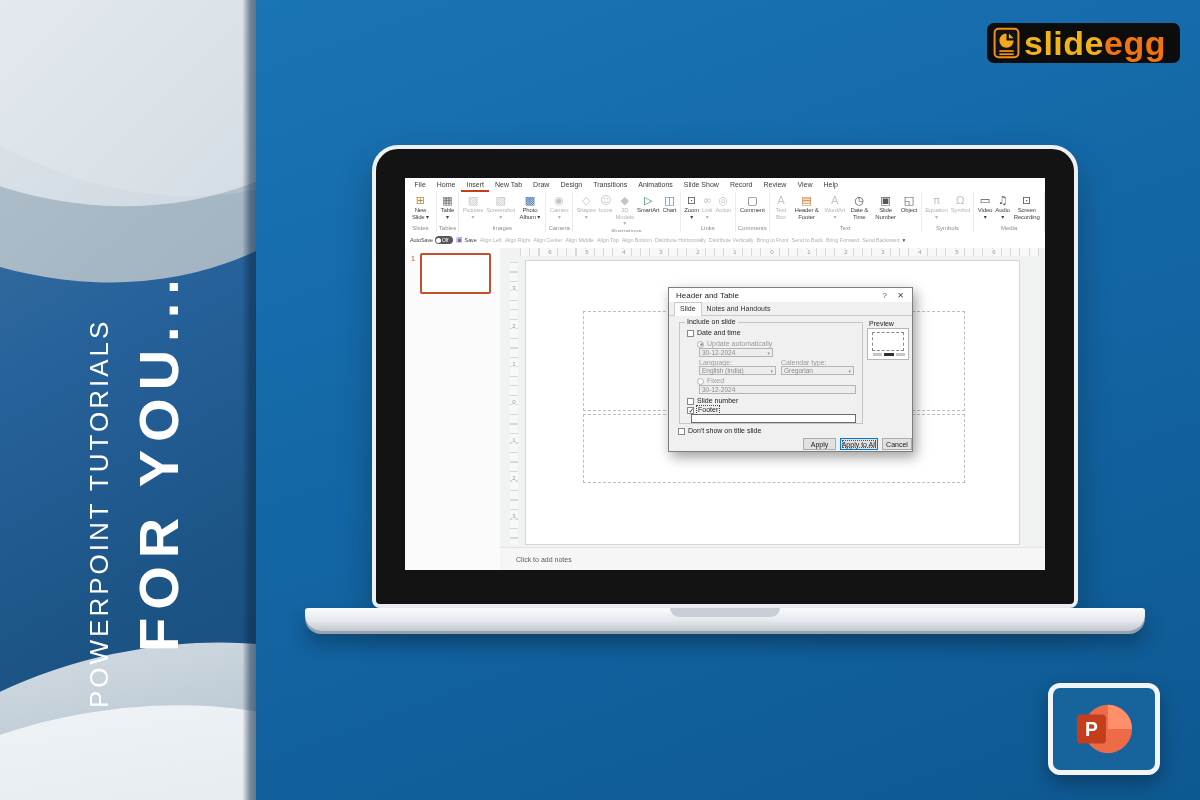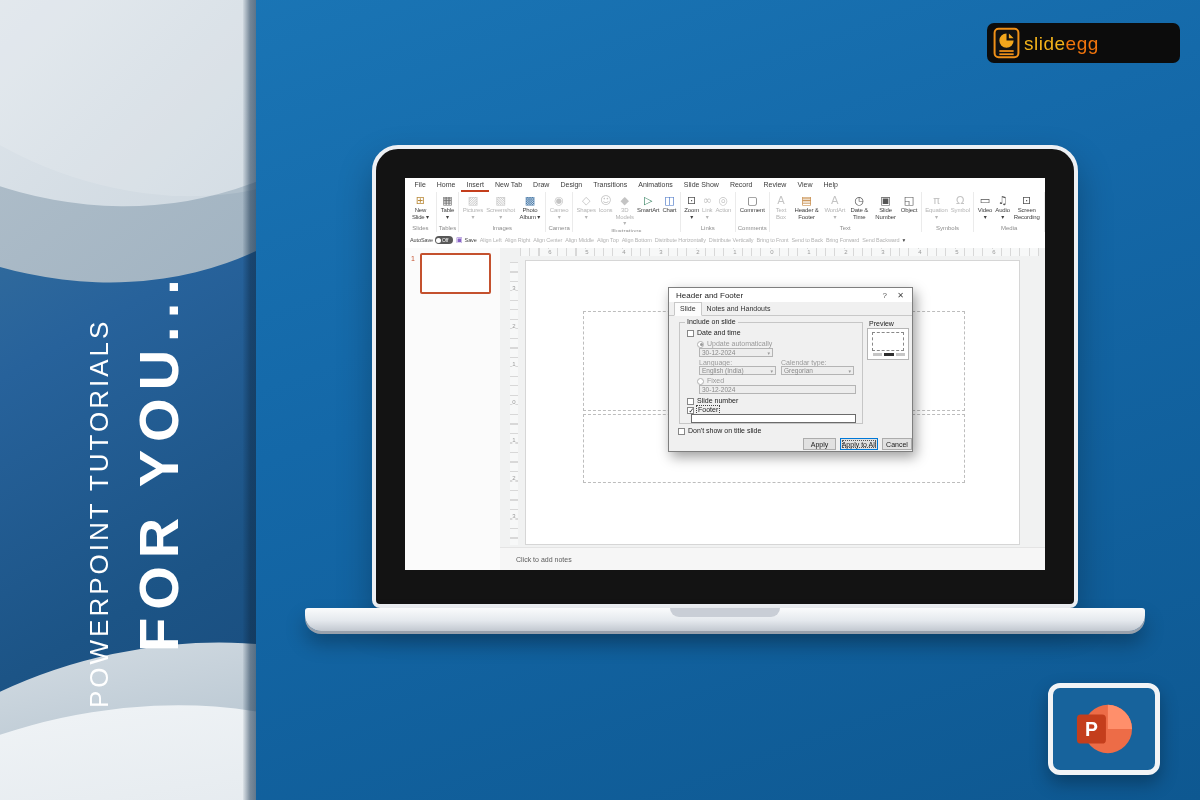--- a/index.html
+++ b/index.html
@@ -20,21 +20,21 @@
   .sw-bot2{left:-200px;bottom:-270px;width:640px;height:360px;transform:rotate(-9deg);
     background:linear-gradient(180deg,#eef2f5 0%,#d5dde4 100%);}
   .side-edge{position:absolute;right:0;top:0;width:13px;height:100%;
     background:linear-gradient(90deg,rgba(13,42,70,0.05),rgba(13,42,70,0.5) 55%,rgba(16,48,78,0.62));}
   .vtext{position:absolute;white-space:nowrap;color:#fff;transform-origin:0 0;transform:rotate(-90deg);}
   .vtext.small{font-size:26px;letter-spacing:3px;font-weight:400;}
   .vtext.big{font-size:56px;letter-spacing:8px;font-weight:bold;}
   
   .se-logo{position:absolute;left:987px;top:23px;width:193px;height:40px;background:#0c0c0c;border-radius:7px;
     display:flex;align-items:center;gap:4px;padding-left:6px;box-sizing:border-box;}
-  .se-text{font-size:19px;font-weight:normal;letter-spacing:0.5px;line-height:1;}
+  .se-text{font-size:34px;font-weight:bold;letter-spacing:0.5px;line-height:1;}
   
   .screen{position:absolute;left:372px;top:145px;width:706px;height:463px;box-sizing:border-box;
     background:#131313;border:4px solid #edf0f4;border-radius:26px 26px 8px 8px;
     box-shadow:0 16px 34px rgba(0,0,0,0.28);}
   .base{position:absolute;left:305px;top:608px;width:840px;height:23px;
     background:linear-gradient(180deg,#fafbfc 0%,#e4e8ed 55%,#c2c8d0 100%);
     border-radius:3px 3px 16px 16px;box-shadow:0 3px 0 #99a1ac,0 12px 20px rgba(0,0,0,0.3);}
   .notch{position:absolute;left:365px;top:0;width:110px;height:9px;background:#c9ced6;border-radius:0 0 9px 9px;}
   
   .app{position:absolute;left:29px;top:29px;width:640px;height:392px;background:#fff;overflow:hidden;font-size:7px;color:#333;}
@@ -371,21 +371,21 @@
           <span class="vnum" style="top: 230px;">2</span>
           <span class="vnum" style="top: 268px;">3</span>
         </div>
       <div class="notes">
         <span>Click to add notes</span>
       </div>
     </div>
 
     <div class="dialog">
       <div class="dlg-title">
-        <span>Header and Footer</span>
+        <span>Header and Table</span>
         <span class="dlg-help">?</span>
         <span class="dlg-close">✕</span>
       </div>
       <div class="dlg-tabs">
         <div class="dtab active">Slide</div>
         <div class="dtab">Notes and Handouts</div>
       </div>
       <div class="dlg-body">
         <div class="gbox"></div>
         <span class="gb-label">Include on slide</span>

